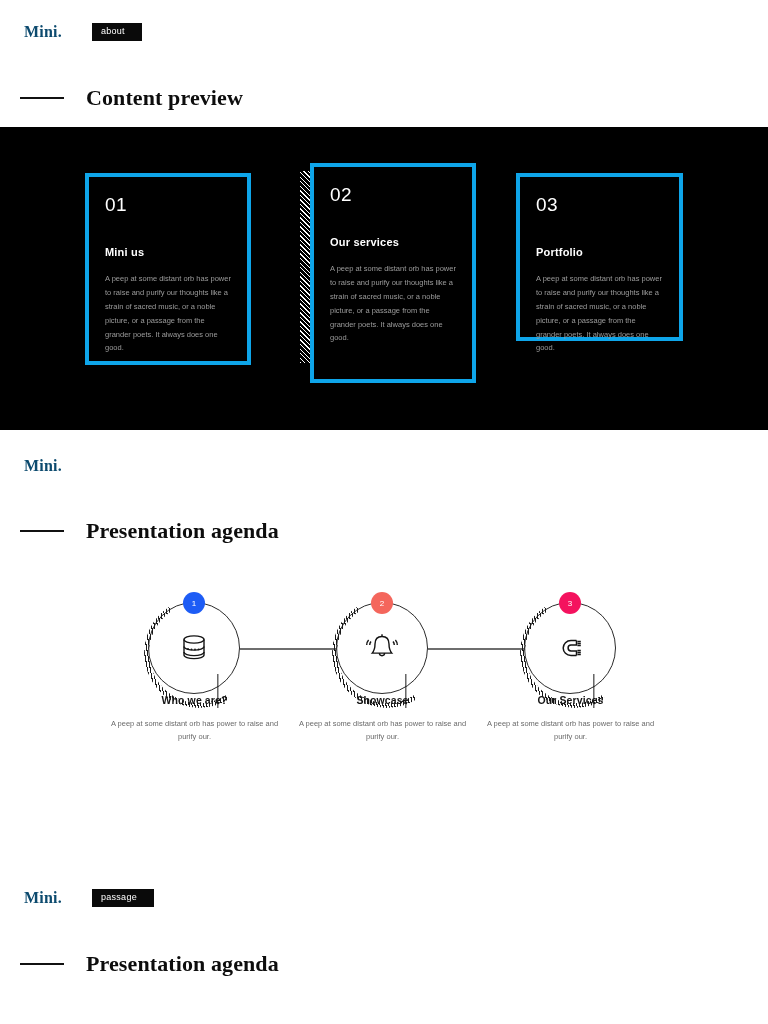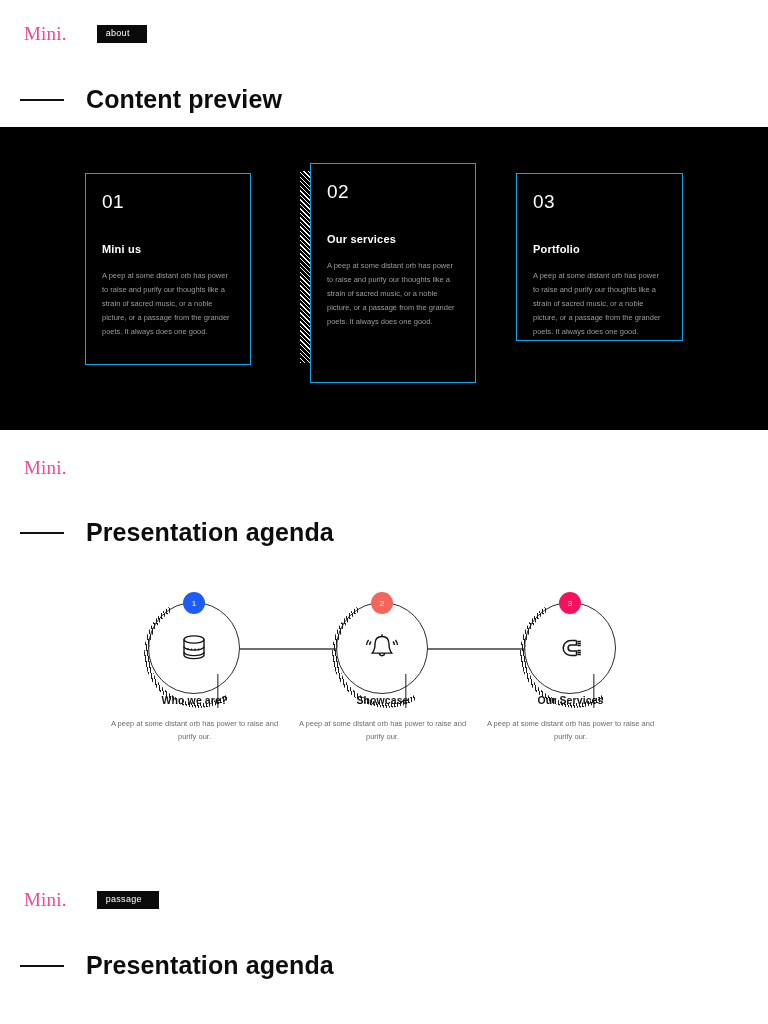--- a/index.html
+++ b/index.html
@@ -9,57 +9,57 @@
     background: #ffffff;
     font-family: "Liberation Sans", sans-serif;
     overflow: hidden;
   }
   .page { position: relative; width: 768px; height: 1024px; background:#fff; }
 
   
   .brand-row { display: flex; align-items: center; }
   .brand {
     font-family: "Liberation Serif", serif;
-    font-weight: normal;
-    font-size: 19px;
-    color: #ec4899;
+    font-weight: bold;
+    font-size: 16px;
+    color: #0c4a6e;
     letter-spacing: .2px;
   }
   .badge {
     background: #0a0a0a;
     color: #ffffff;
     font-size: 9px;
     padding: 4px 17px 5px 9px;
     letter-spacing: .3px;
     line-height: 1;
     display: inline-block;
   }
 
   
   .heading-row { display: flex; align-items: center; }
   .rule { width: 44px; height: 2px; background: #111; flex: none; }
   .heading {
-    font-family: Liberation Sans, sans-serif;
-    font-weight: bold;
-    font-size: 25px;
+    font-family: Liberation Serif, serif;
+    font-weight: bold;
+    font-size: 22px;
     color: #0d0d0d;
     letter-spacing: .1px;
   }
 
   
   .dark-band {
     position: absolute;
     left: 0; width: 768px;
     background: #000000;
   }
   .cards { position: relative; width: 100%; height: 100%; }
 
   .card {
     position: absolute;
-    border: 1px solid #0ea5e9;
+    border: 4px solid #0ea5e9;
     background: #000;
     padding: 18px 16px 0 16px;
   }
   .card .num {
     font-size: 19px;
     color: #ffffff;
     font-weight: 300;
     letter-spacing: .5px;
     line-height: 1;
   }

